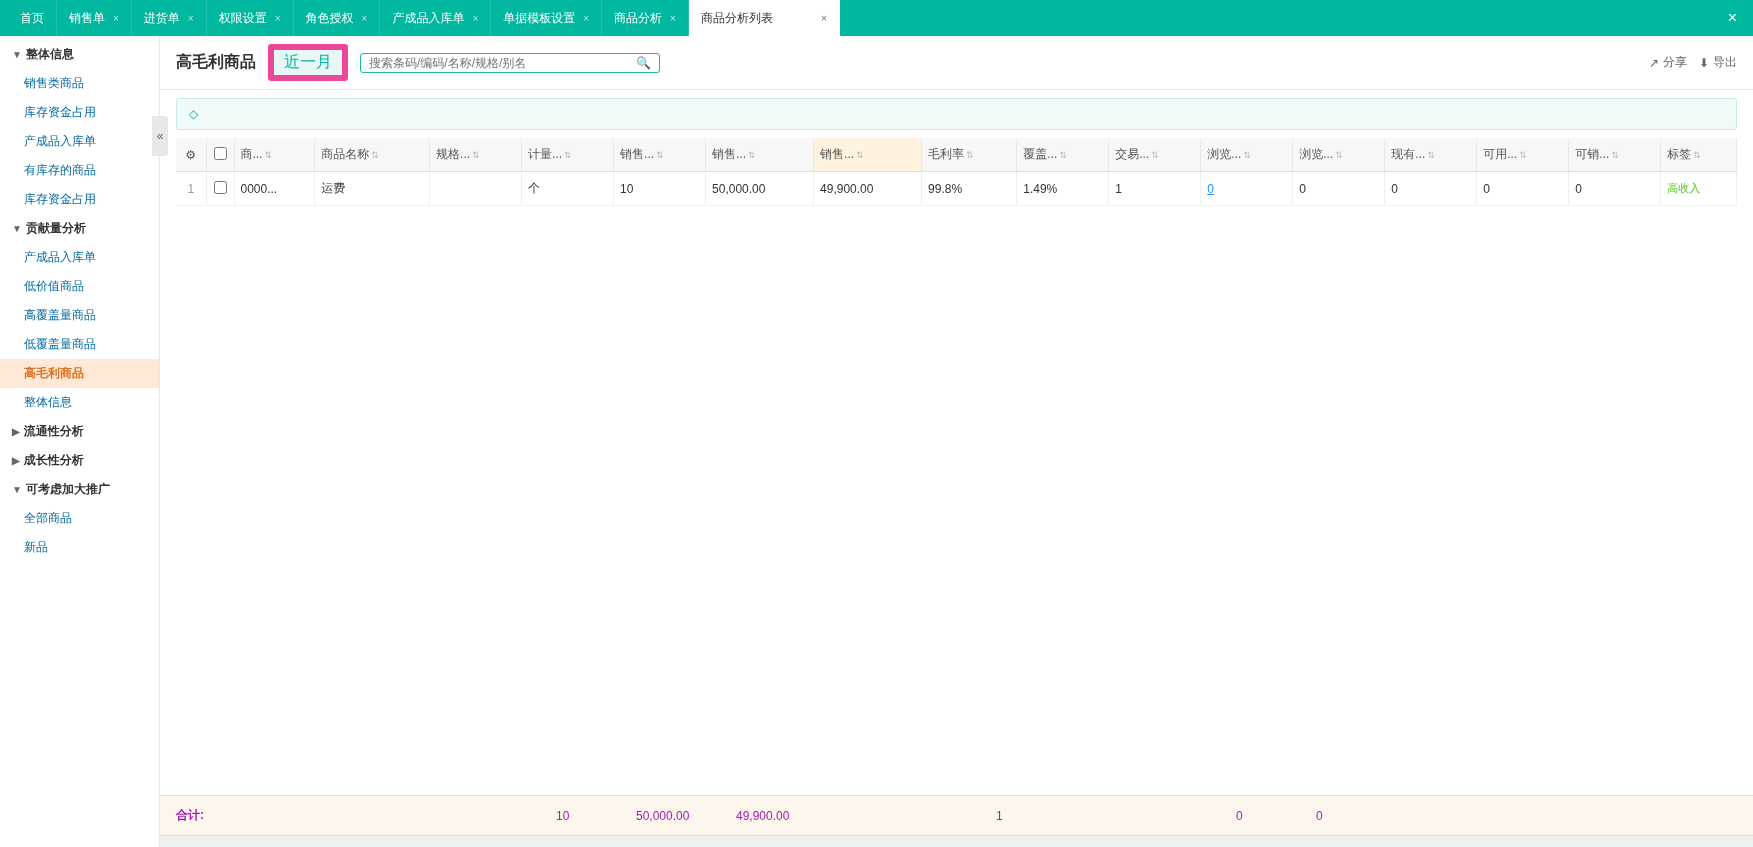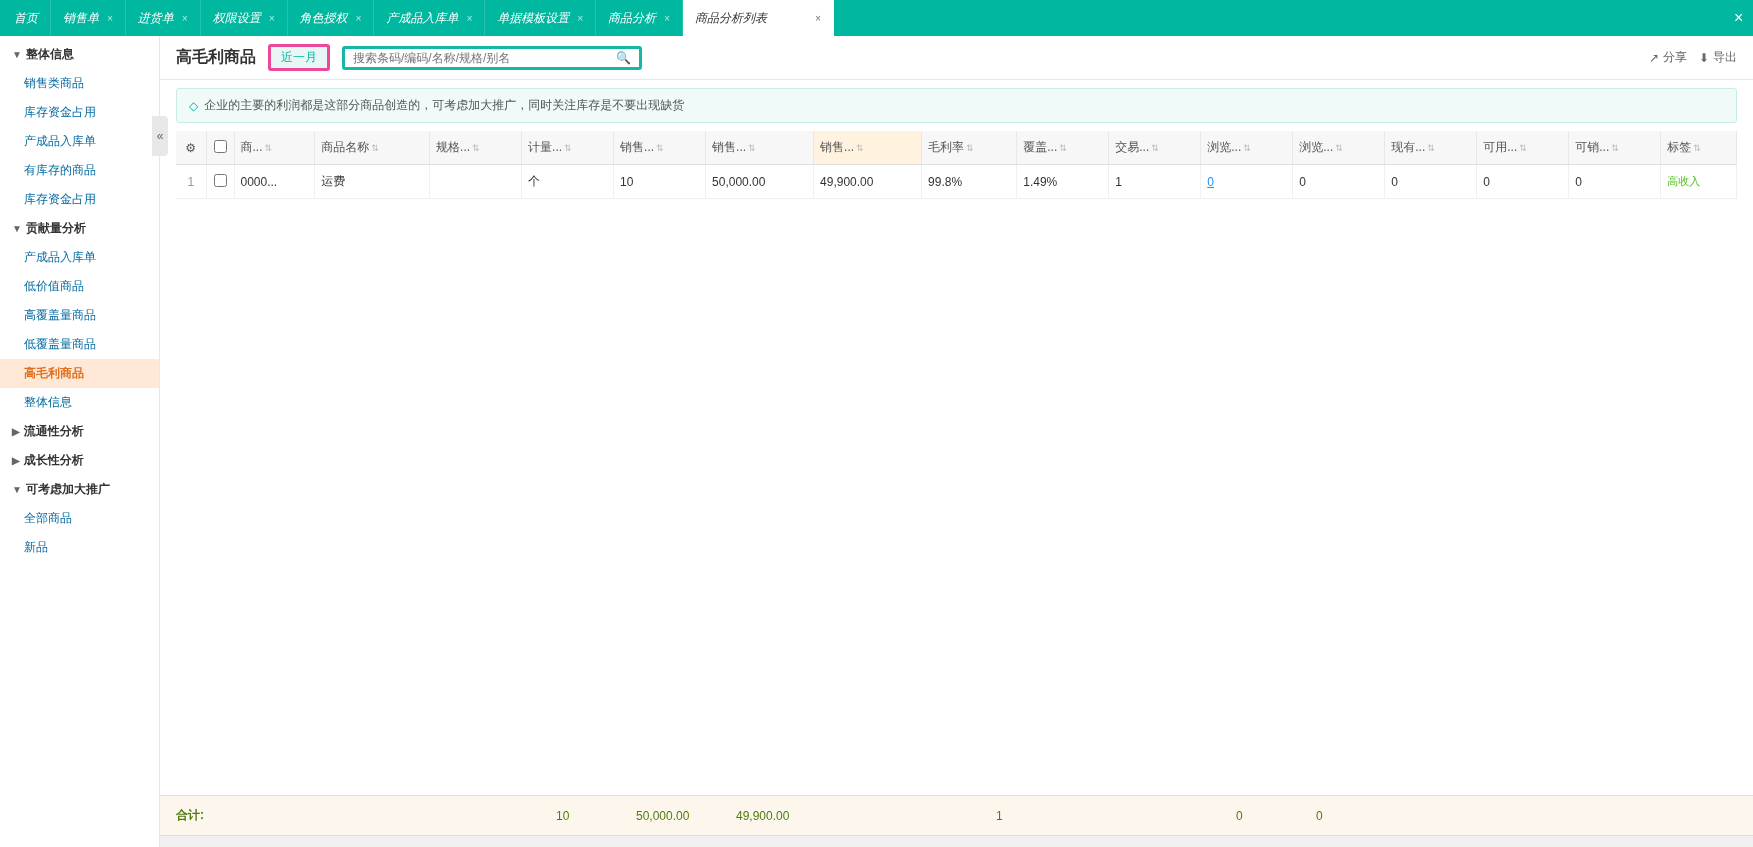--- a/index.html
+++ b/index.html
@@ -4,23 +4,22 @@
   <style>
     * { box-sizing: border-box; margin: 0; padding: 0; font-family: 'Microsoft YaHei', Arial, sans-serif; font-size: 12px; }
     body { background: #f5f5f5; overflow: hidden; width: 1753px; height: 847px; }
 
     
     .top-nav {
       display: flex;
       align-items: center;
       background: #00b8a0;
       height: 36px;
-      padding: 0 2px;
+      padding: 0 8px;
       gap: 0;
-      font-style: italic;
     }
     .nav-item {
       display: flex;
       align-items: center;
       padding: 0 12px;
       height: 36px;
       color: #fff;
       cursor: pointer;
       white-space: nowrap;
       font-size: 13px;
@@ -123,30 +122,30 @@
       background: #fff;
     }
     .content-title {
       font-size: 16px;
       font-weight: bold;
       color: #333;
     }
     .filter-btn {
       background: #e8f7f5;
       color: #00b8a0;
-      border: 3px solid #ec4899;
+      border: 6px solid #ec4899;
       padding: 2px 10px;
       border-radius: 3px;
       cursor: pointer;
-      font-size: 12px;
+      font-size: 16px;
     }
     .search-box {
       display: flex;
       align-items: center;
-      border: 3px solid #14b8a6;
+      border: 1px solid #14b8a6;
       border-radius: 3px;
       padding: 2px 8px;
       flex: 1;
       max-width: 300px;
     }
     .search-box input {
       border: none;
       outline: none;
       font-size: 12px;
       color: #999;
@@ -225,21 +224,21 @@
 
     
     .footer-total {
       display: flex;
       align-items: center;
       background: #fdf6ed;
       border-top: 1px solid #e8e0d0;
       padding: 8px 16px;
       height: 40px;
       font-size: 12px;
-      color: #4d7c0f;
+      color: #a21caf;
       gap: 0;
     }
     .total-label {
       width: 200px;
       font-weight: bold;
     }
     .total-values {
       display: flex;
       gap: 0;
       flex: 1;
@@ -386,21 +385,20 @@
         </div>
         <div class="action-btn">
           <span>⬇</span>
           <span>导出</span>
         </div>
       </div>
     </div>
 
     <div class="info-banner">
       <span class="info-icon">◇</span>
-      <span>企业的主要的利润都是这部分商品创造的，可考虑加大推广，同时关注库存是不要出现缺货</span>
     </div>
 
     <div class="table-container">
       <table>
         <thead>
           <tr>
             <th class="num-col">
               <span>⚙</span>
             </th>
             <th class="checkbox-col">

